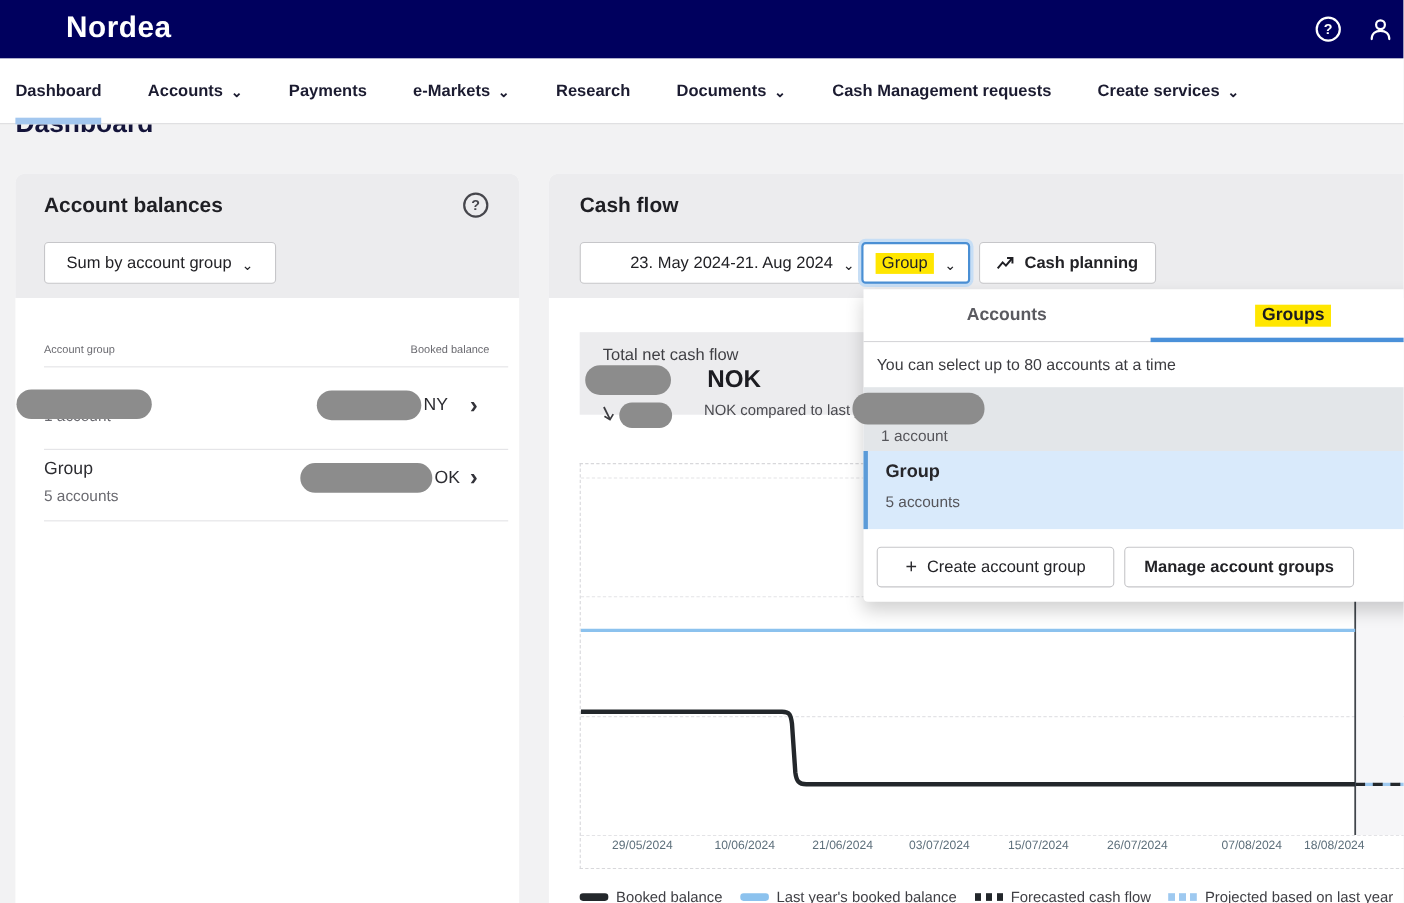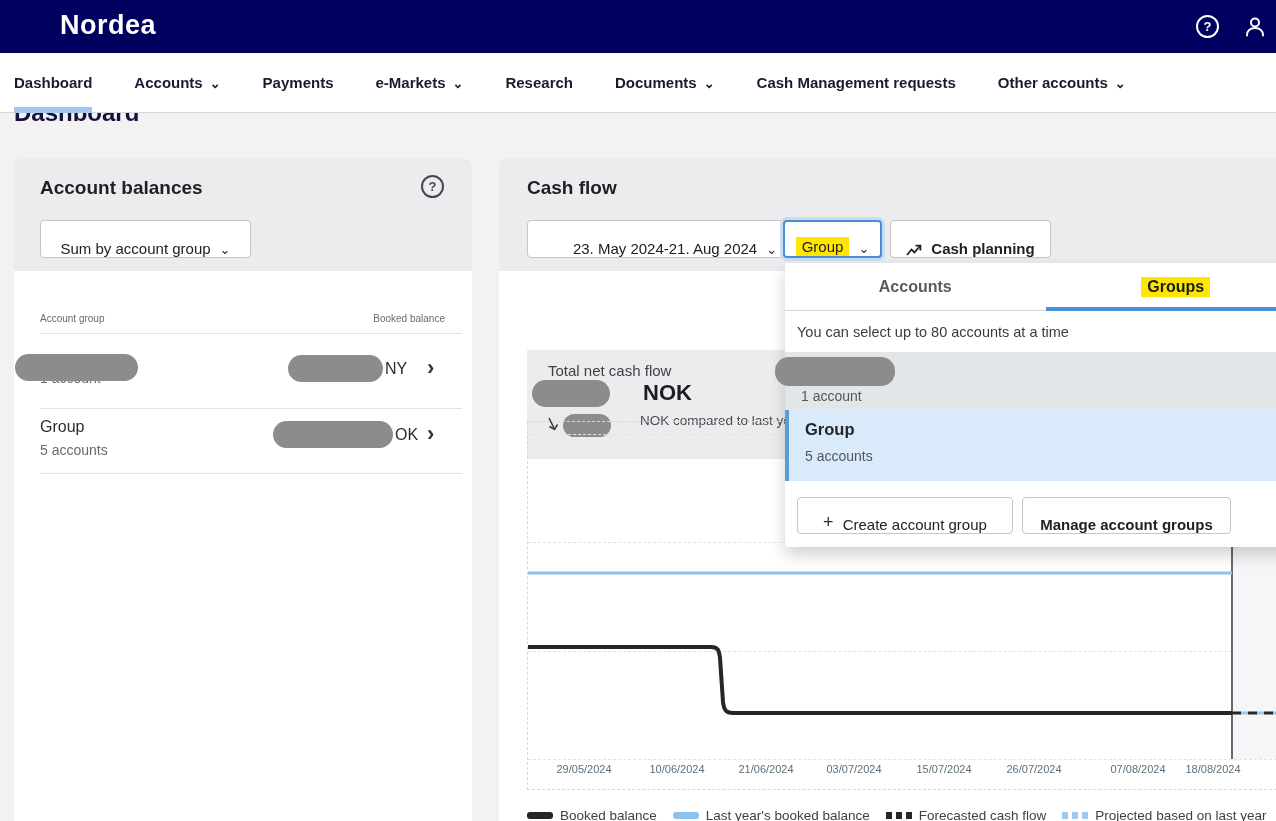--- a/index.html
+++ b/index.html
@@ -30,42 +30,42 @@
   .card-head { position:absolute; left:0; top:0; width:100%; height:113px; background:#ececee; border-radius:8px 8px 0 0; }
   .card-title { position:absolute; left:26px; top:19px; font-size:19px; font-weight:bold; color:#1f1f24; }
   .help-icon { position:absolute; width:23px; height:23px; border:2px solid #46464c; border-radius:50%;
                color:#46464c; font-size:13px; font-weight:bold; display:flex; align-items:center; justify-content:center; }
 
   .card-left  { left:14px;  top:158px; width:458px; height:690px; }
   .card-right { left:499px; top:158px; width:800px; height:690px; }
   .card-right .card-title { left:28px; }
 
   .btn { background:#fff; border:1px solid #c6c6c9; border-radius:4px; font-size:15px; color:#222226;
-         display:flex; align-items:flex-end; justify-content:center; gap:9px; cursor:pointer;
+         display:flex; align-items:center; justify-content:center; gap:9px; cursor:pointer;
          font-family:"Liberation Sans", sans-serif; }
   .dd-chev { font-size:13px; color:#222226; margin-top:2px; }
 
   .view-dd { position:absolute; left:26px; top:62px; width:211px; height:38px; }
   .date-dd { position:absolute; left:28px; top:62px; width:296px; height:38px; }
   .group-btn { position:absolute; left:284px; top:62px; width:99px; height:38px;
                border:2px solid #4a8fd4; box-shadow:0 0 0 3px #c7def5; }
   .hl-yellow { background:#ffe600; padding:1px 6px; }
   .cashplan-btn { position:absolute; left:391px; top:62px; width:161px; height:38px; font-weight:600; }
 
   
   .col-head { position:absolute; font-size:10px; color:#6a6a70; }
   .divider { position:absolute; left:26px; right:10px; height:0; border-top:1px solid #e3e3e6; }
   .row-name { position:absolute; left:26px; font-size:16px; color:#2c2c31; }
   .row-sub  { position:absolute; left:26px; font-size:14px; color:#6a6a70; }
   .blob { position:absolute; background:#8c8c8c; border-radius:14px; }
   .bal-frag { position:absolute; font-size:16px; color:#2c2c31; }
   .chev-right { position:absolute; font-size:22px; font-weight:bold; color:#33333a; line-height:18px; cursor:pointer; }
 
   
-  .total-box { position:absolute; left:28px; top:144px; width:360px; height:109px; background:#ececee;margin-top:48px; }
+  .total-box { position:absolute; left:28px; top:144px; width:360px; height:75px; background:#ececee; }
   .total-label { position:absolute; left:21px; top:12px; font-size:15px; color:#3f3f44; }
   .total-cur { position:absolute; left:116px; top:30px; font-size:22px; font-weight:bold; color:#1c1c21; }
   .total-cmp { position:absolute; left:113px; top:63px; font-size:13.5px; color:#4a4a4f; }
 
   
   .plot { position:absolute; left:28px; top:263px; width:780px; height:369px;
           border-left:1px dashed #d8d8db; border-top:1px dashed #d8d8db; border-bottom:1px dashed #d8d8db; }
   .gridline { position:absolute; left:0; width:100%; border-top:1px dashed #e3e3e6; }
   .future { position:absolute; left:704px; top:0; width:76px; height:337px; background:#f6f6f8; }
   .plot svg { position:absolute; left:0; top:0; }
@@ -138,21 +138,21 @@
       <span>Research</span>
     </div>
     <div class="nav-item">
       <span>Documents</span>
       <span class="chev">⌄</span>
     </div>
     <div class="nav-item">
       <span>Cash Management requests</span>
     </div>
     <div class="nav-item">
-      <span>Other accounts</span>
+      <span>Create services</span>
       <span class="chev">⌄</span>
     </div>
   </nav>
 
   <section class="card card-left">
     <div class="card-head">
       <div class="card-title">Account balances</div>
       <div class="help-icon" style="left:407px; top:17px;">
         <span>?</span>
       </div>

